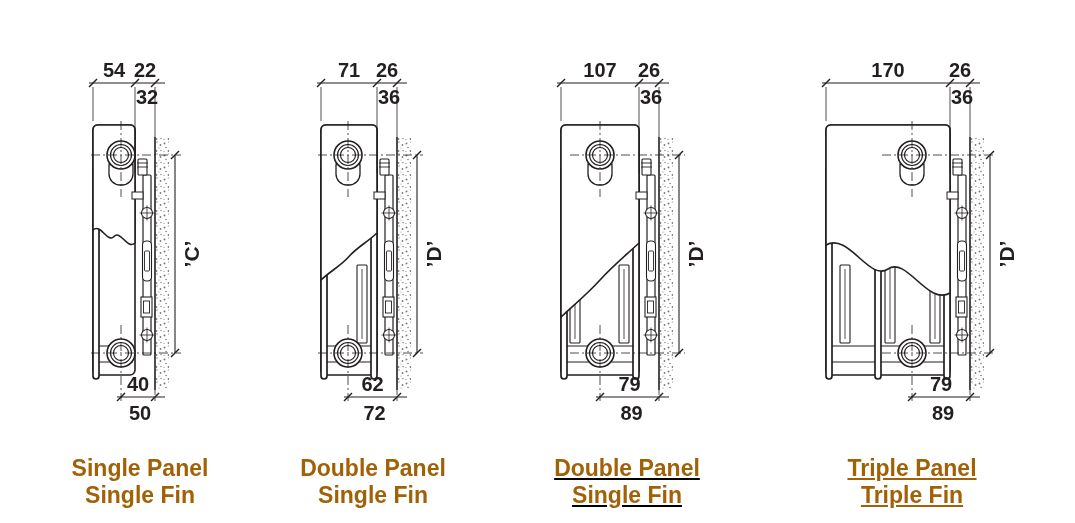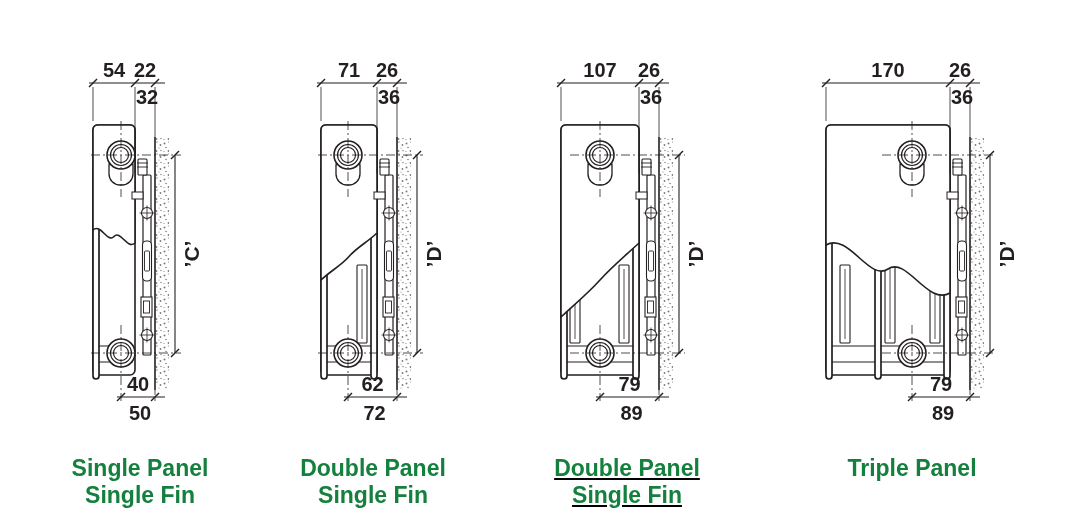--- a/index.html
+++ b/index.html
@@ -5,26 +5,26 @@
   html,body{margin:0;padding:0;}
   body{
     width:1075px;height:523px;position:relative;background:#ffffff;
     font-family:"Liberation Sans", sans-serif;overflow:hidden;
   }
   .board{position:absolute;left:0;top:12px;width:935px;height:523px;margin-top:8px;}
   figure.block{position:absolute;top:25px;width:260px;margin:0;padding:0;}
   figure.block svg{display:block;}
   figcaption{
     margin-top:28px;text-align:center;font-weight:700;font-size:23px;
-    line-height:27px;color:#15803d;position:relative;
+    line-height:27px;color:#a16207;position:relative;
   }
   .block-0{left:-29px;} .block-0 figcaption{left:39px;}
   .block-1{left:213px;} .block-1 figcaption{left:30px;}
   .block-2{left:475px;text-decoration:underline;} .block-2 figcaption{left:22px;}
-  .block-3{left:786px;} .block-3 figcaption{left:-4px;}
+  .block-3{left:786px;} .block-3 figcaption{left:-4px;text-decoration:underline;}
   svg text{font-family:"Liberation Sans", sans-serif;font-weight:700;font-size:20px;fill:#231f20;}
   svg text.hlabel{font-size:21px;}
 </style>
 </head>
 <body>
 
 <div class="board">
 
   <figure class="block block-0">
     <svg id="d0" width="260" height="382" viewBox="0 0 260 382">
@@ -335,16 +335,17 @@
         <line x1="180" y1="356" x2="188" y2="348" stroke="#231f20" stroke-width="1.5"></line>
         <text x="155" y="346" text-anchor="middle">79</text>
         <text x="157" y="375" text-anchor="middle">89</text>
         <line x1="204" y1="110" x2="204" y2="308" stroke="#231f20" stroke-width="1.1"></line>
         <line x1="200" y1="114" x2="208" y2="106" stroke="#231f20" stroke-width="1.5"></line>
         <line x1="200" y1="312" x2="208" y2="304" stroke="#231f20" stroke-width="1.5"></line>
         <text x="0" y="7" text-anchor="middle" class="hlabel" transform="translate(221 209) rotate(-90)">’D’</text>
       </svg>
     <figcaption>
       <div>Triple Panel</div>
+      <div>Triple Fin</div>
     </figcaption>
   </figure>
 
 </div>
 
 </body></html>

